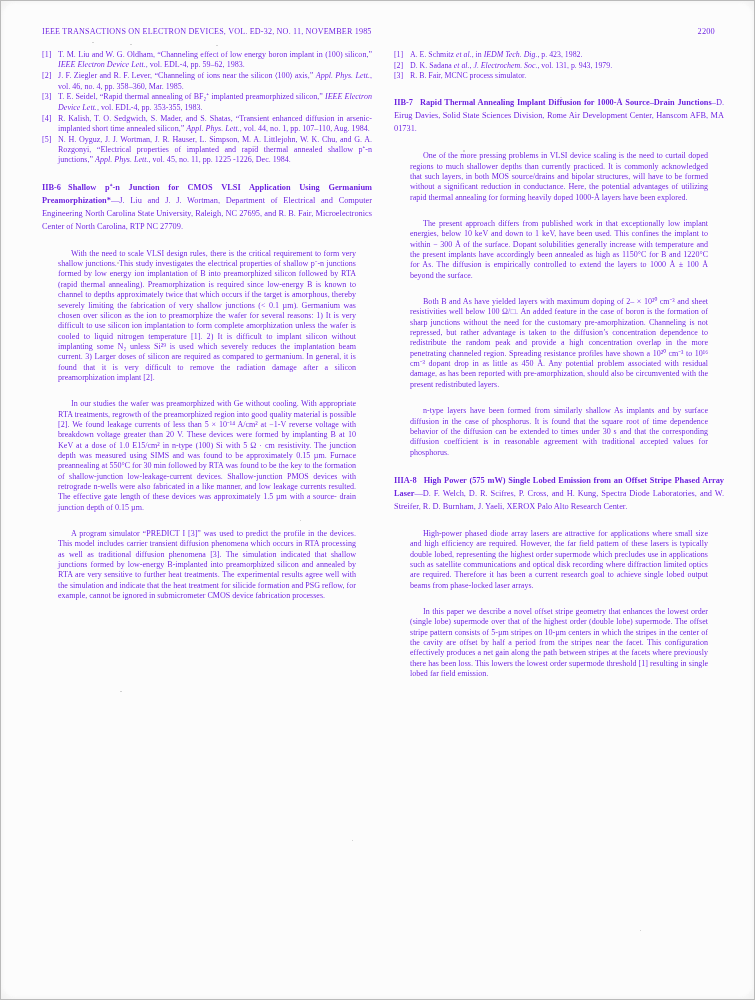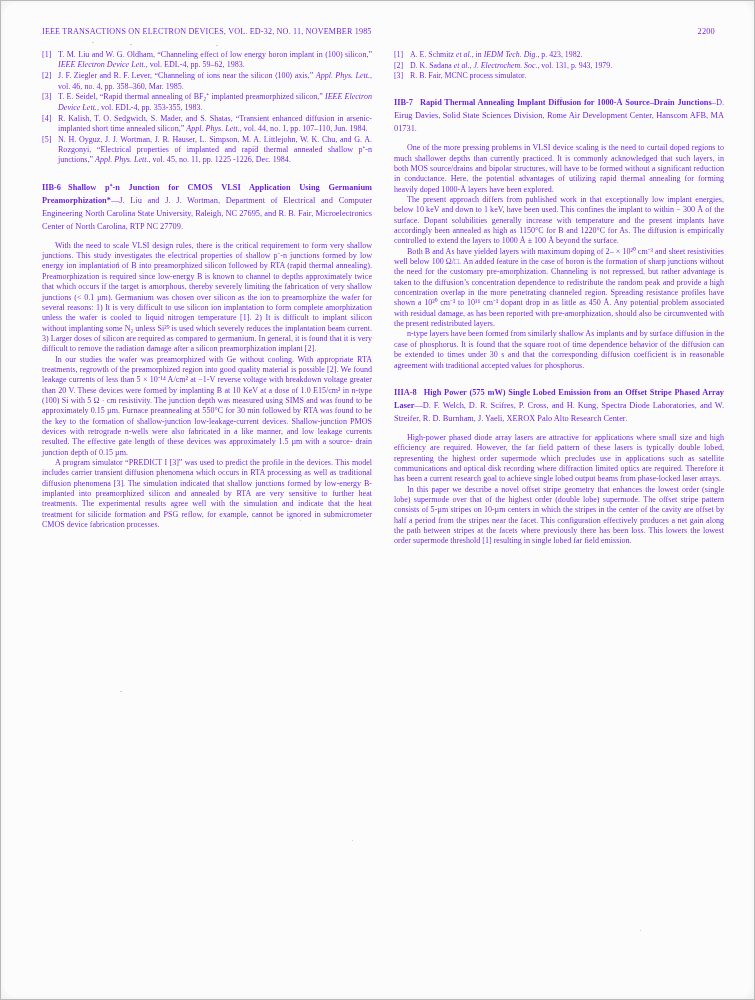--- a/index.html
+++ b/index.html
@@ -97,21 +97,21 @@
     margin-top: 15px;
   }
   .sec-head {
     font-weight: bold;
     font-size: 8.35px;
     line-height: 13px;
   }
   .sec-head .code { margin-right: 7px; }
   .sec-head .authors { font-weight: normal; }
   p.body {
-    margin: 0;
+    margin: 16px;
     text-indent: 13px;
     text-align: justify;
     hyphens: auto;
   }
   .sec-head-para {
     margin: 0 0 8px 0;
     text-align: justify;
   }
 </style>
 </head>
@@ -130,21 +130,21 @@
       <div class="ref">
         <span class="num">[1]</span><span>T. M. Liu and W. G. Oldham, “Channeling effect of low energy boron implant in (100) silicon,” </span><i>IEEE Electron Device Lett.</i><span>, vol. EDL-4, pp. 59–62, 1983.</span>
       </div>
       <div class="ref">
         <span class="num">[2]</span><span>J. F. Ziegler and R. F. Lever, “Channeling of ions near the silicon 〈100〉 axis,” </span><i>Appl. Phys. Lett.</i><span>, vol. 46, no. 4, pp. 358–360, Mar. 1985.</span>
       </div>
       <div class="ref">
         <span class="num">[3]</span><span>T. E. Seidel, “Rapid thermal annealing of BF₂⁺ implanted preamorphized silicon,” </span><i>IEEE Electron Device Lett.</i><span>, vol. EDL-4, pp. 353-355, 1983.</span>
       </div>
       <div class="ref">
-        <span class="num">[4]</span><span>R. Kalish, T. O. Sedgwich, S. Mader, and S. Shatas, “Transient enhanced diffusion in arsenic-implanted short time annealed silicon,” </span><i>Appl. Phys. Lett.</i><span>, vol. 44, no. 1, pp. 107–110, Jun. 1984.</span>
+        <span class="num">[4]</span><span>R. Kalish, T. O. Sedgwich, S. Mader, and S. Shatas, “Transient enhanced diffusion in arsenic-implanted short time annealed silicon,” </span><i>Appl. Phys. Lett.</i><span>, vol. 44, no. 1, pp. 107–110, Aug. 1984.</span>
       </div>
       <div class="ref">
         <span class="num">[5]</span><span>N. H. Oyguz, J. J. Wortman, J. R. Hauser, L. Simpson, M. A. Littlejohn, W. K. Chu, and G. A. Rozgonyi, “Electrical properties of implanted and rapid thermal annealed shallow p⁺-n junctions,” </span><i>Appl. Phys. Lett.</i><span>, vol. 45, no. 11, pp. 1225 -1226, Dec. 1984.</span>
       </div>
     </div>
 
     <div class="section">
       <p class="sec-head-para sec-head">
         <span class="code">IIB-6</span><span>Shallow p⁺-n Junction for CMOS VLSI Application Using Germanium Preamorphization*</span><span class="authors">—J. Liu and J. J. Wortman, Department of Electrical and Computer Engineering North Carolina State University, Raleigh, NC 27695, and R. B. Fair, Microelectronics Center of North Carolina, RTP NC 27709.</span>
       </p>

